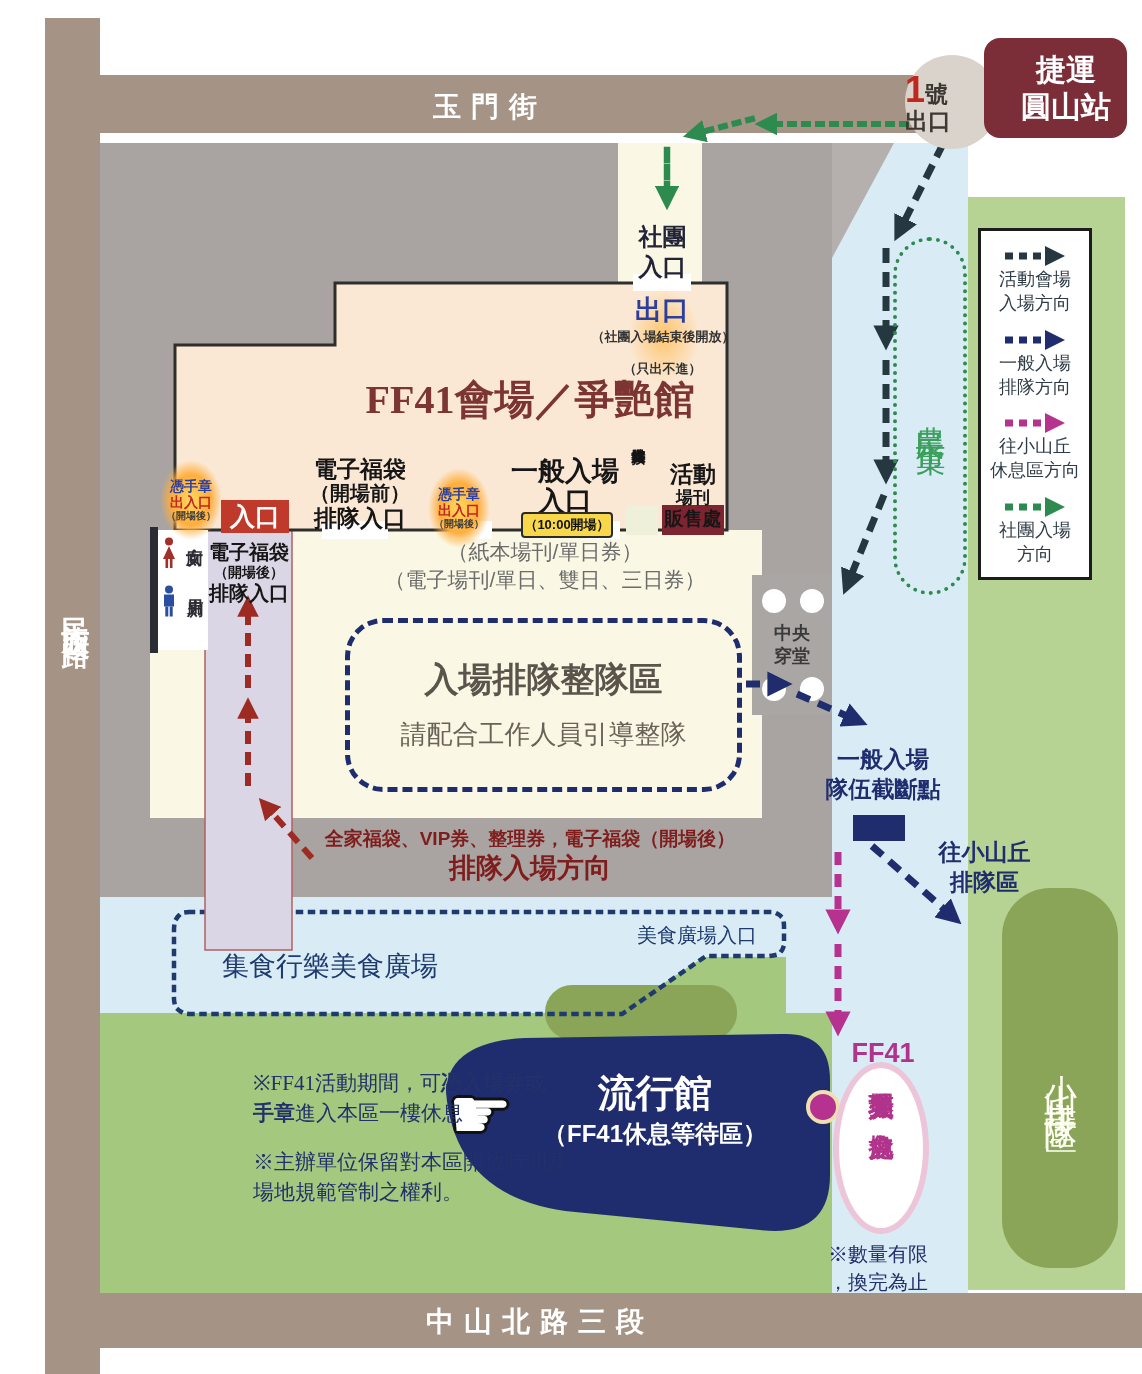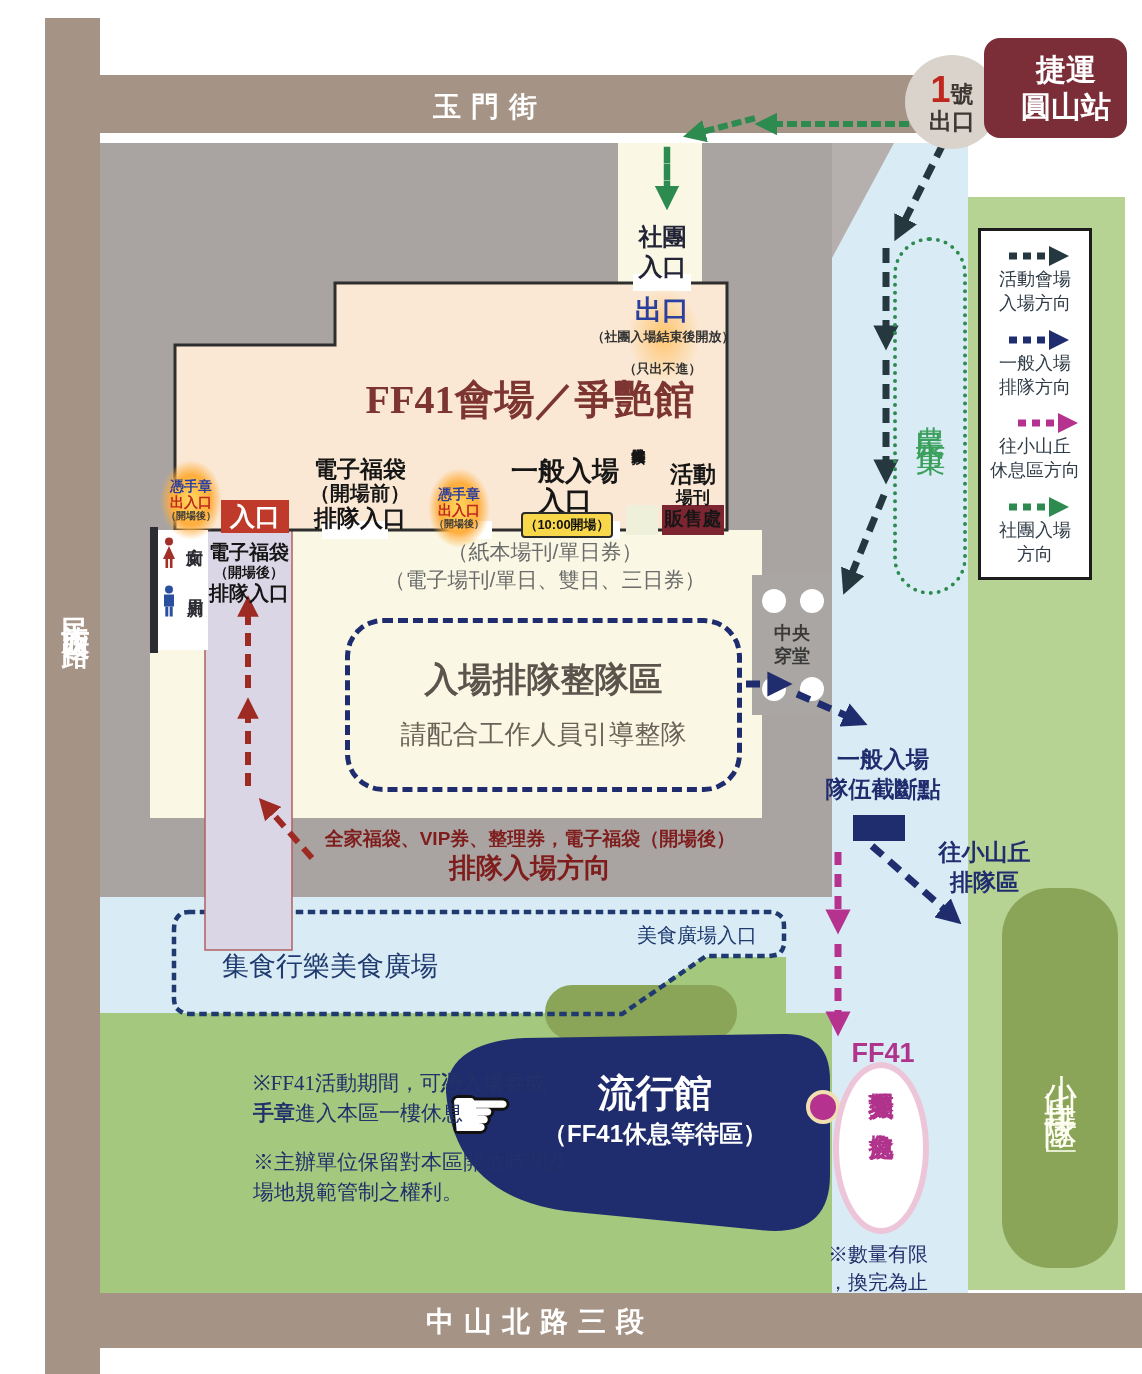--- a/index.html
+++ b/index.html
@@ -12,21 +12,21 @@
   
   .street{background:#a59386;}
   .gray-base{background:#a9a4a1;}
   .blue{background:#d9ecf6;}
   .green-strip{background:#b7d394;}
   .cream{background:#faf8e4;}
   
   .street-label{color:#fff;font-weight:bold;font-size:28px;letter-spacing:10px;}
   
   .exit-circle{width:94px;height:94px;border-radius:50%;background:#d9d3cb;
-    display:flex;flex-direction:column;align-items:center;justify-content:center;line-height:1.05;}
+    display:flex;flex-direction:column;justify-content:center;line-height:1.05;}
   .exit-no{color:#c0271f;font-size:36px;font-weight:bold;}
   .exit-txt{color:#3c3732;font-size:23px;font-weight:bold;}
   .station-box{background:#7b2d38;border-radius:16px;color:#fff;font-weight:bold;font-size:30px;
     display:flex;flex-direction:column;align-items:center;justify-content:center;line-height:1.25;}
   
   .blk-b{color:#161616;font-weight:bold;}
   .navy-t{color:#1f2d6e;font-weight:bold;}
   .maroon-t{color:#7d3531;font-weight:bold;}
   .red-t{color:#7f1d1d;font-weight:bold;}
   .mag-t{color:#b0338c;font-weight:bold;}
@@ -38,21 +38,21 @@
   .burst .b2{color:#c0271f;font-weight:bold;font-size:14px;}
   .burst .b3{color:#3a3a3a;font-weight:bold;font-size:10px;}
   .entry-red{background:#c03a2b;color:#fff;font-weight:bold;font-size:25px;
     display:flex;align-items:center;justify-content:center;}
   .badge-yellow{background:#f8d84a;border:2px solid #2b2b2b;border-radius:4px;color:#111;
     font-weight:bold;font-size:13px;display:flex;align-items:center;justify-content:center;}
   .queue-box{border:5px dashed #1f2d6e;border-radius:38px;}
   .fm-box{border:4px dotted #2e8b4f;border-radius:38px;display:flex;align-items:center;justify-content:center;}
   .legend-box{background:#fff;border:3px solid #1c1c1c;display:flex;flex-direction:column;
     align-items:center;padding-top:14px;box-sizing:border-box;}
-  .legend-item{display:flex;flex-direction:column;align-items:flex-end;margin-bottom:13px;}
+  .legend-item{display:flex;flex-direction:column;align-items:center;margin-bottom:13px;}
   .legend-lbl{font-size:18px;color:#2f3b46;line-height:1.35;text-align:center;}
   .oval{background:#fff;border:6px solid #ecc5d8;border-radius:50%;
     display:flex;align-items:center;justify-content:center;}
   .hand{color:#fff;font-size:72px;line-height:1;
     text-shadow:3px 0 0 #111,-3px 0 0 #111,0 3px 0 #111,0 -3px 0 #111,2px 2px 0 #111,-2px -2px 0 #111,2px -2px 0 #111,-2px 2px 0 #111;}
   .note-p{color:#22306b;font-size:21px;line-height:1.45;margin:0 0 18px 0;}
   .glow{background:radial-gradient(closest-side,rgba(255,190,90,.85),rgba(255,190,90,0));}
   svg.overlay{position:absolute;left:0;top:0;pointer-events:none;}
 </style>
 </head>

